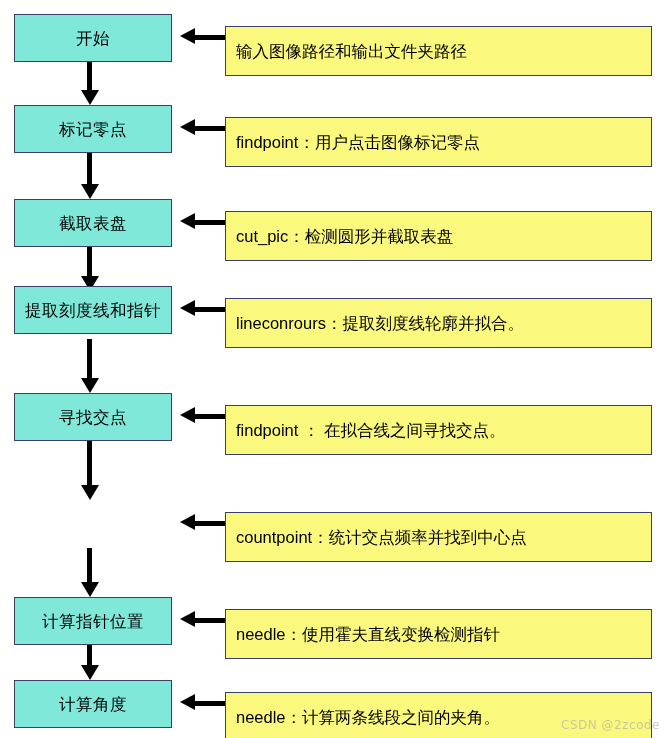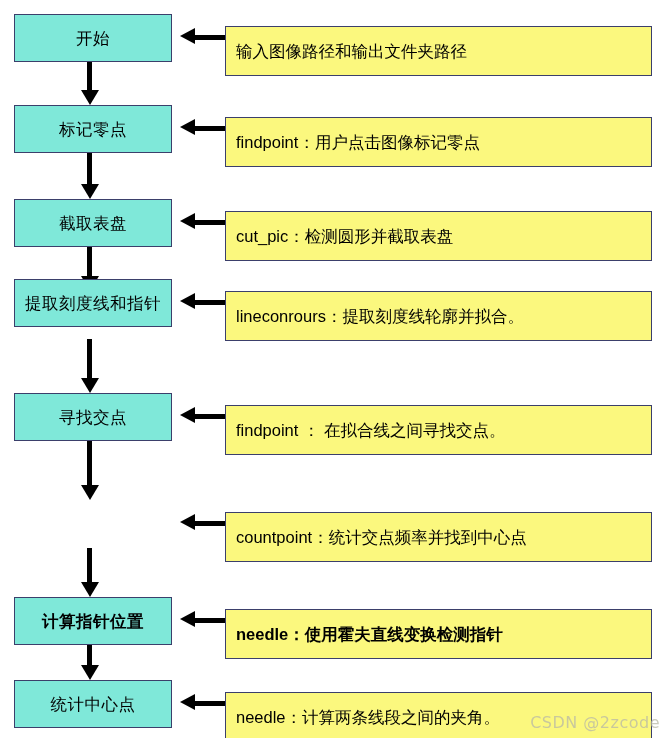--- a/index.html
+++ b/index.html
@@ -110,21 +110,21 @@
     height: 0;
     border-left: 9px solid transparent;
     border-right: 9px solid transparent;
     border-top: 15px solid #000000;
   }
   
   #watermark {
     position: absolute;
     right: 6px;
     bottom: 6px;
-    font-size: 16px;
+    font-size: 12px;
     color: #b9b9a6;
     opacity: 0.75;
     letter-spacing: 0.5px;
     font-family: "DejaVu Sans", sans-serif;
     user-select: none;
   }
 </style>
 </head>
 <body>
 
@@ -158,21 +158,21 @@
       <div class="h-arrow">
         <div class="shaft"></div>
         <div class="head"></div>
       </div>
       <div class="note">cut_pic：检测圆形并截取表盘</div>
     </div>
     <div class="v-arrow" style="top: 247px; height: 44px;">
       <div class="shaft" style="height: 30px;"></div>
       <div class="head"></div>
     </div>
-    <div class="row" style="top: 279px;">
+    <div class="row" style="top: 286px;">
       <div class="node">提取刻度线和指针</div>
       <div class="h-arrow">
         <div class="shaft"></div>
         <div class="head"></div>
       </div>
       <div class="note">lineconrours：提取刻度线轮廓并拟合。</div>
     </div>
     <div class="v-arrow" style="top: 339px; height: 54px;">
       <div class="shaft" style="height: 40px;"></div>
       <div class="head"></div>
@@ -193,34 +193,34 @@
       <div class="h-arrow">
         <div class="shaft"></div>
         <div class="head"></div>
       </div>
       <div class="note">countpoint：统计交点频率并找到中心点</div>
     </div>
     <div class="v-arrow" style="top: 548px; height: 49px;">
       <div class="shaft" style="height: 35px;"></div>
       <div class="head"></div>
     </div>
-    <div class="row" style="top: 597px; font-weight: bold;">
+    <div class="row" style="top: 597px;">
       <div class="node">计算指针位置</div>
       <div class="h-arrow">
         <div class="shaft"></div>
         <div class="head"></div>
       </div>
       <div class="note">needle：使用霍夫直线变换检测指针</div>
     </div>
     <div class="v-arrow" style="top: 645px; height: 35px;">
       <div class="shaft" style="height: 21px;"></div>
       <div class="head"></div>
     </div>
     <div class="row" style="top: 680px;">
-      <div class="node">统计中心点</div>
+      <div class="node">计算角度</div>
       <div class="h-arrow">
         <div class="shaft"></div>
         <div class="head"></div>
       </div>
       <div class="note">needle：计算两条线段之间的夹角。</div>
     </div>
   </div>
 
 <div id="watermark">CSDN @2zcode</div>
 

